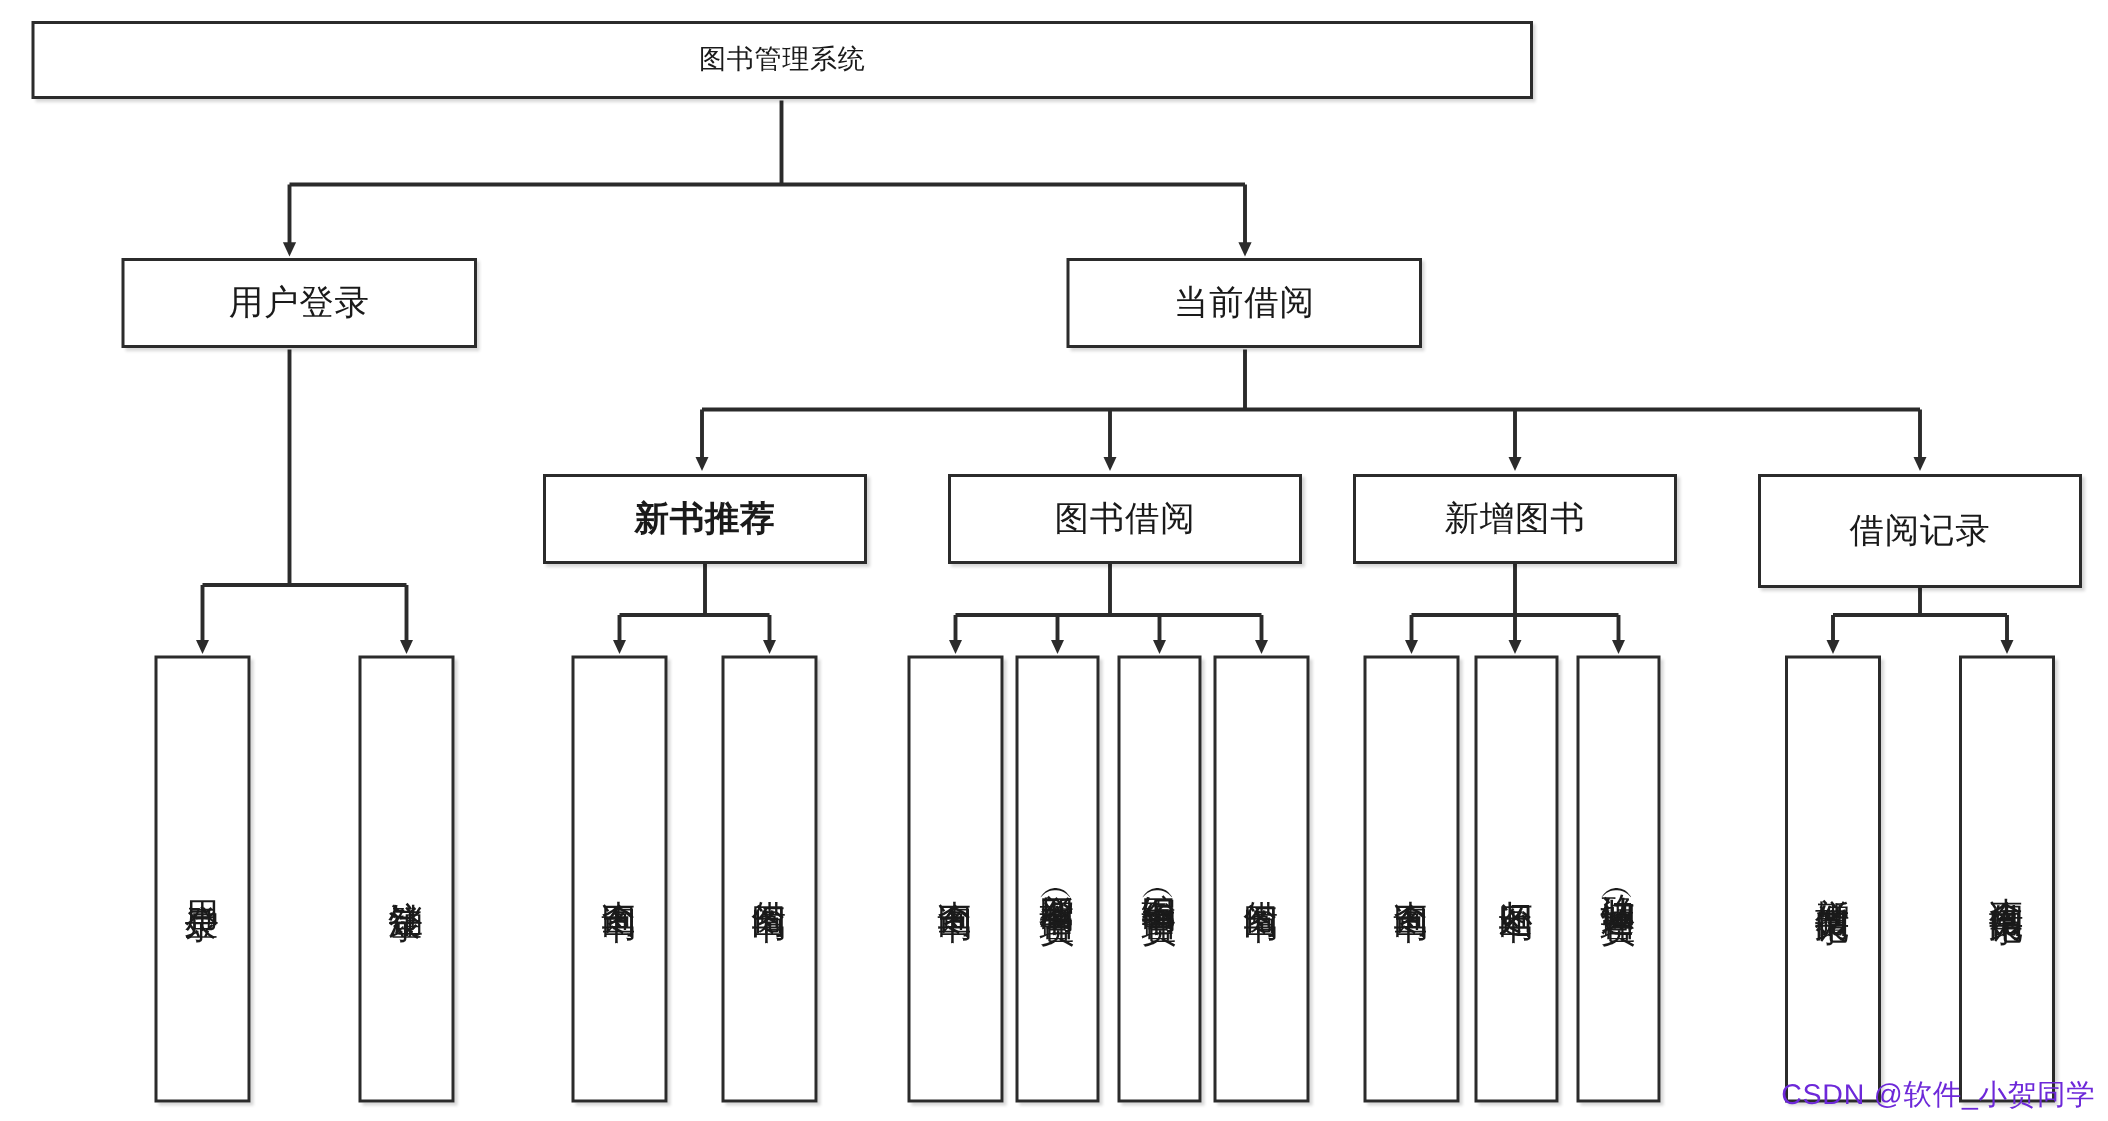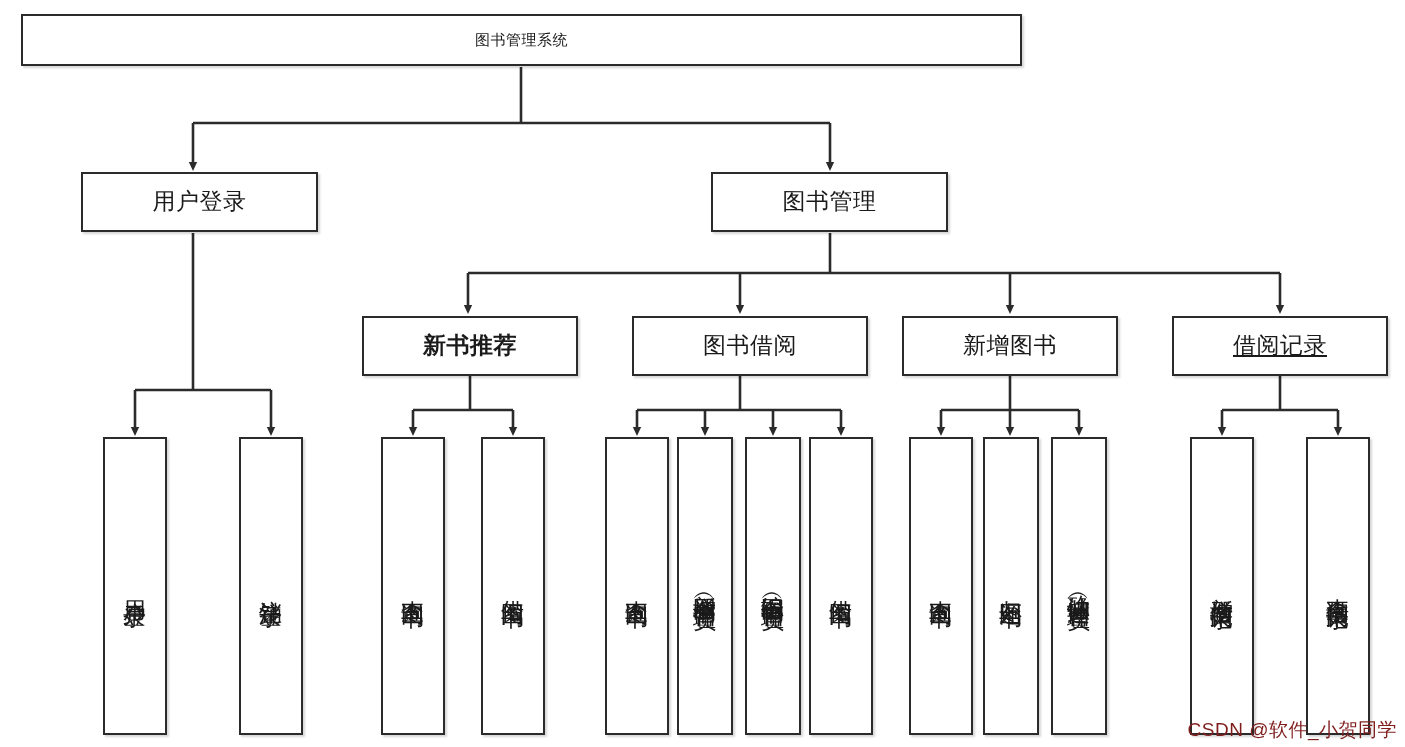--- a/index.html
+++ b/index.html
@@ -40,41 +40,41 @@
     display: block;
     text-align: center;
     letter-spacing: 0.5px;
   }
   .node.h .label {
     font-size: 23px;
     line-height: 1.1;
     white-space: nowrap;
   }
   .node.root .label {
-    font-size: 15px;
+    font-size: 18px;
   }
   
   .node.v {
     align-items: center;
     justify-content: center;
   }
   .node.v .label {
     writing-mode: vertical-rl;
     text-orientation: upright;
     font-size: 23px;
     line-height: 1.22;
     letter-spacing: 2px;
     white-space: nowrap;
   }
   .watermark {
     position: absolute;
     right: 8px;
     bottom: 4px;
     font-size: 19px;
-    color: #7f1d1d;
+    color: #6d28d9;
     letter-spacing: 0.5px;
     white-space: nowrap;
     user-select: none;
   }
 </style>
 </head>
 <body>
 
 <div id="canvas">
 
@@ -130,36 +130,36 @@
 
   <div class="node h root" style="left:21px; top:14px; width:1001px; height:52px;">
     <span class="label">图书管理系统</span>
   </div>
 
   <div class="node h" style="left:81px; top:172px; width:237px; height:60px;">
     <span class="label">用户登录</span>
   </div>
 
   <div class="node h" style="left:711px; top:172px; width:237px; height:60px;">
-    <span class="label">图书管理</span>
+    <span class="label">当前借阅</span>
   </div>
 
   <div class="node h" style="left:362px; top:316px; width:216px; height:60px;font-weight:bold;">
     <span class="label">新书推荐</span>
   </div>
 
   <div class="node h" style="left:632px; top:316px; width:236px; height:60px;">
     <span class="label">图书借阅</span>
   </div>
 
   <div class="node h" style="left:902px; top:316px; width:216px; height:60px;">
     <span class="label">新增图书</span>
   </div>
 
-  <div class="node h" style="left:1172px; top:316px; width:216px; height:60px;text-decoration:underline;">
+  <div class="node h" style="left:1172px; top:316px; width:216px; height:76px;">
     <span class="label">借阅记录</span>
   </div>
 
   <div class="node v" style="left:103px; top:437px; width:64px; height:298px;">
     <span class="label">用户登录</span>
   </div>
 
   <div class="node v" style="left:239px; top:437px; width:64px; height:298px;">
     <span class="label">注销登录</span>
   </div>

